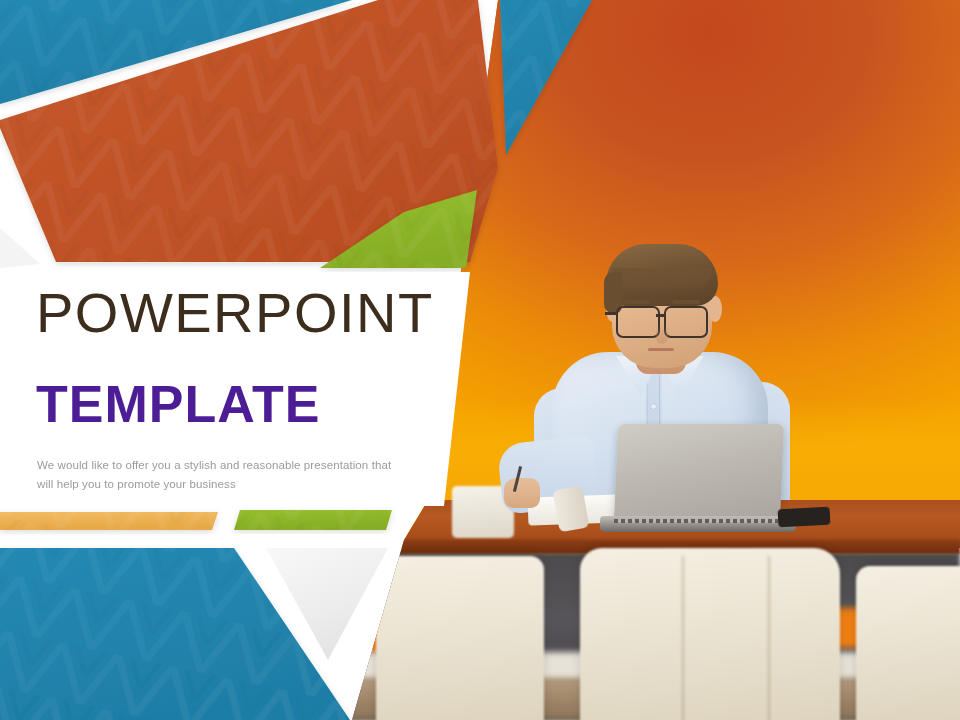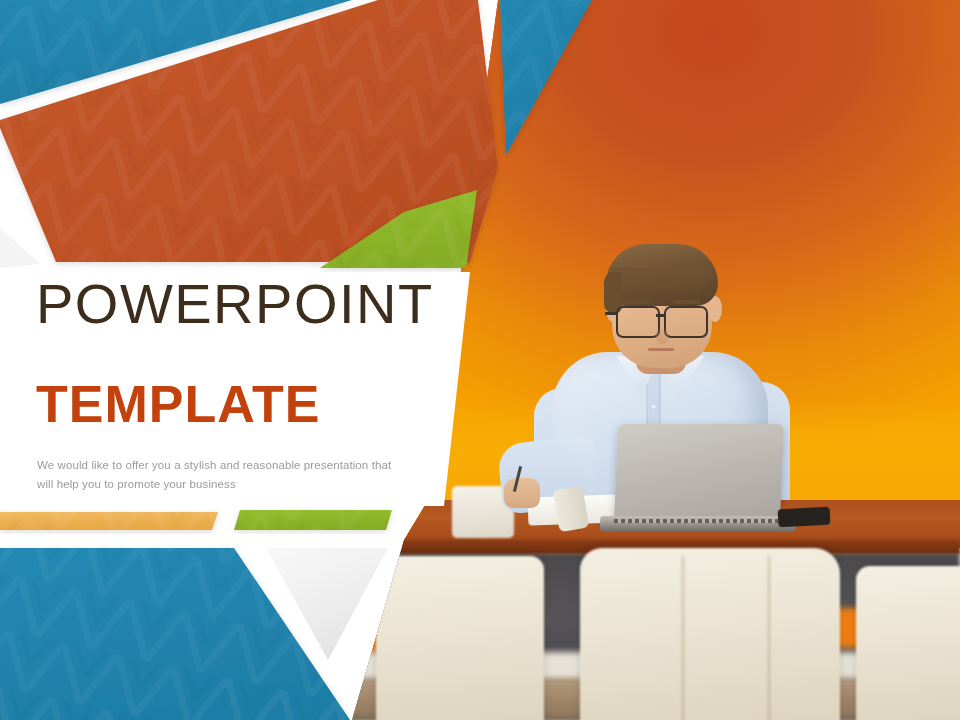--- a/index.html
+++ b/index.html
@@ -347,36 +347,36 @@
     position: absolute;
     left: 0;
     top: 268px;
     width: 452px;
     height: 240px;
     pointer-events: none;
   }
   .title-line1 {
     position: absolute;
     left: 36px;
-    top: 8px;
+    top: 17px;
     font-size: 56px;
     font-weight: 400;
     letter-spacing: 1.5px;
     color: #3d2d1d;
     white-space: nowrap;
     line-height: 1;
   }
   .title-line2 {
     position: absolute;
     left: 36px;
     top: 110px;
     font-size: 52px;
     font-weight: 700;
     letter-spacing: 1px;
-    color: #c2410c;
+    color: #4c1d95;
     white-space: nowrap;
     line-height: 1;
   }
   .subtitle {
     position: absolute;
     left: 37px;
     top: 188px;
     width: 360px;
     font-size: 11.5px;
     font-weight: 400;

